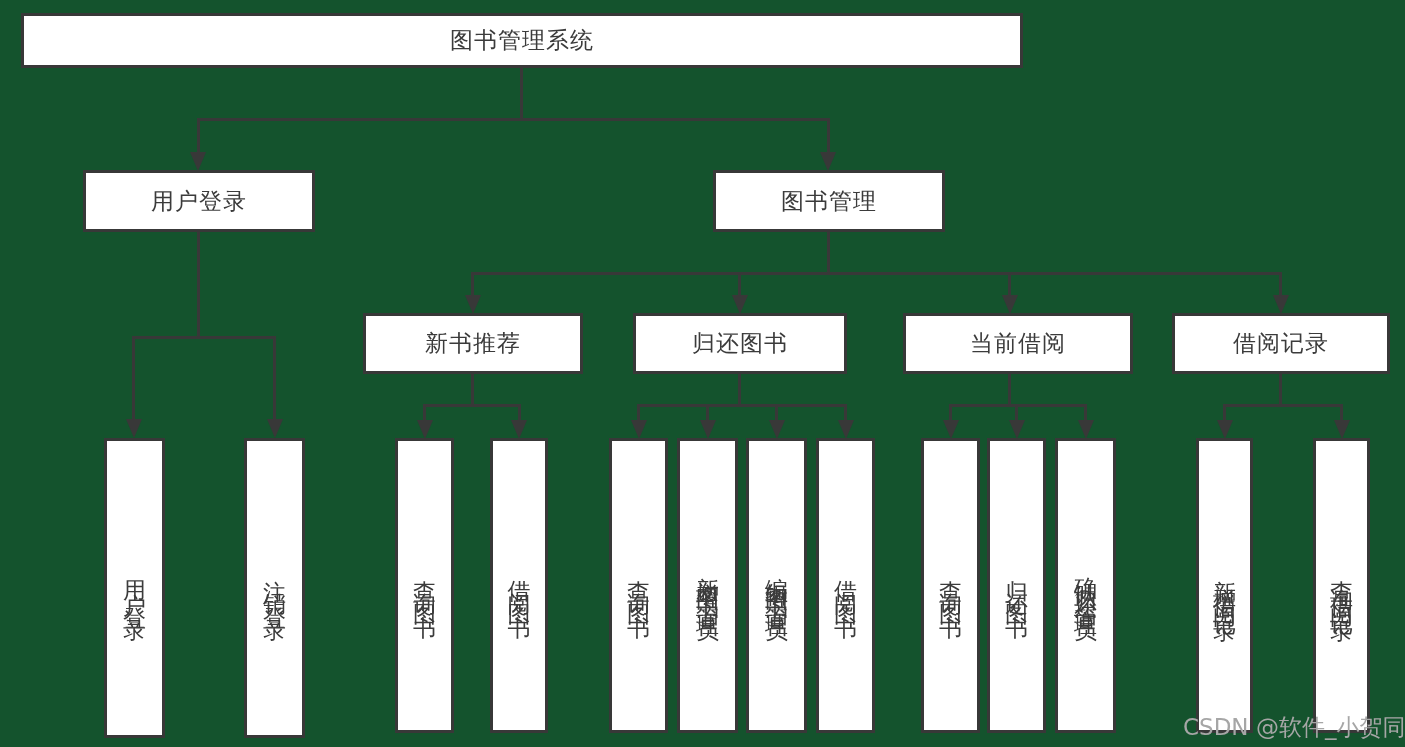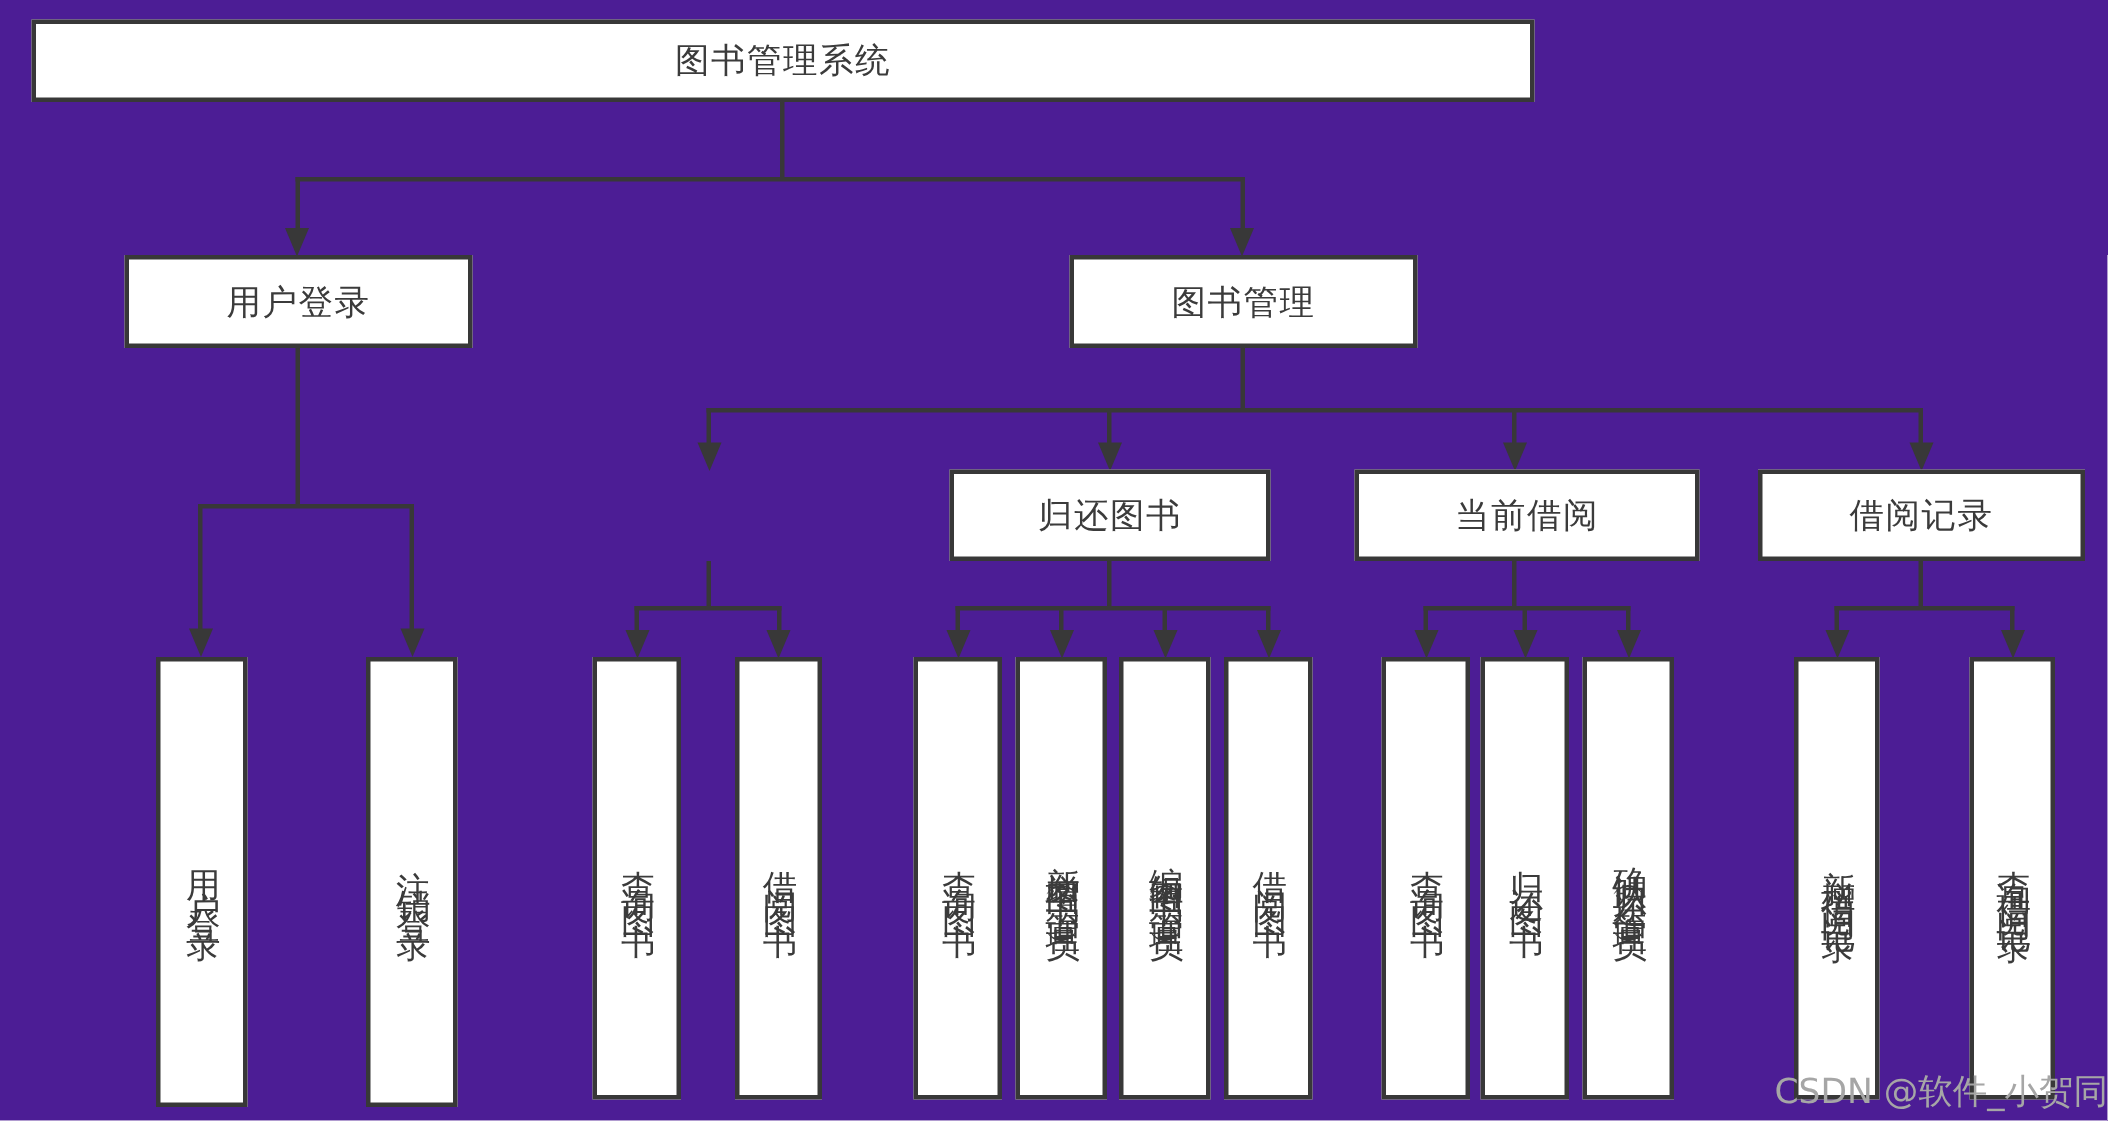--- a/index.html
+++ b/index.html
@@ -1,20 +1,20 @@
 <!DOCTYPE html>
 <html><head>
 <meta charset="utf-8">
 <style>
   html,body{margin:0;padding:0;background:#ffffff;}
   .canvas{
     position:relative;
     width:1405px;
     height:747px;
-    background:#4c1d95;
+    background:#14532d;
     font-family:"DejaVu Sans","Liberation Sans",sans-serif;
     overflow:hidden;
   }
   .box{
     position:absolute;
     box-sizing:border-box;
     border:3px solid #383838;
     background:#ffffff;
     display:flex;
     align-items:center;
@@ -90,20 +90,23 @@
   <div class="hline" style="left:471px;top:272px;width:810px;"></div>
   <div class="vline" style="left:471px;top:272px;height:24px;"></div>
   <div class="arrow" style="left:465px;top:295px;"></div>
   <div class="vline" style="left:738px;top:272px;height:24px;"></div>
   <div class="arrow" style="left:732px;top:295px;"></div>
   <div class="vline" style="left:1008px;top:272px;height:24px;"></div>
   <div class="arrow" style="left:1002px;top:295px;"></div>
   <div class="vline" style="left:1279px;top:272px;height:24px;"></div>
   <div class="arrow" style="left:1273px;top:295px;"></div>
 
+  <div class="box" style="left:363px;top:313px;width:220px;height:61px;">
+    <span class="hlabel">新书推荐</span>
+  </div>
   <div class="box" style="left:633px;top:313px;width:214px;height:61px;">
     <span class="hlabel">归还图书</span>
   </div>
   <div class="box" style="left:903px;top:313px;width:230px;height:61px;">
     <span class="hlabel">当前借阅</span>
   </div>
   <div class="box" style="left:1172px;top:313px;width:218px;height:61px;">
     <span class="hlabel">借阅记录</span>
   </div>
 

